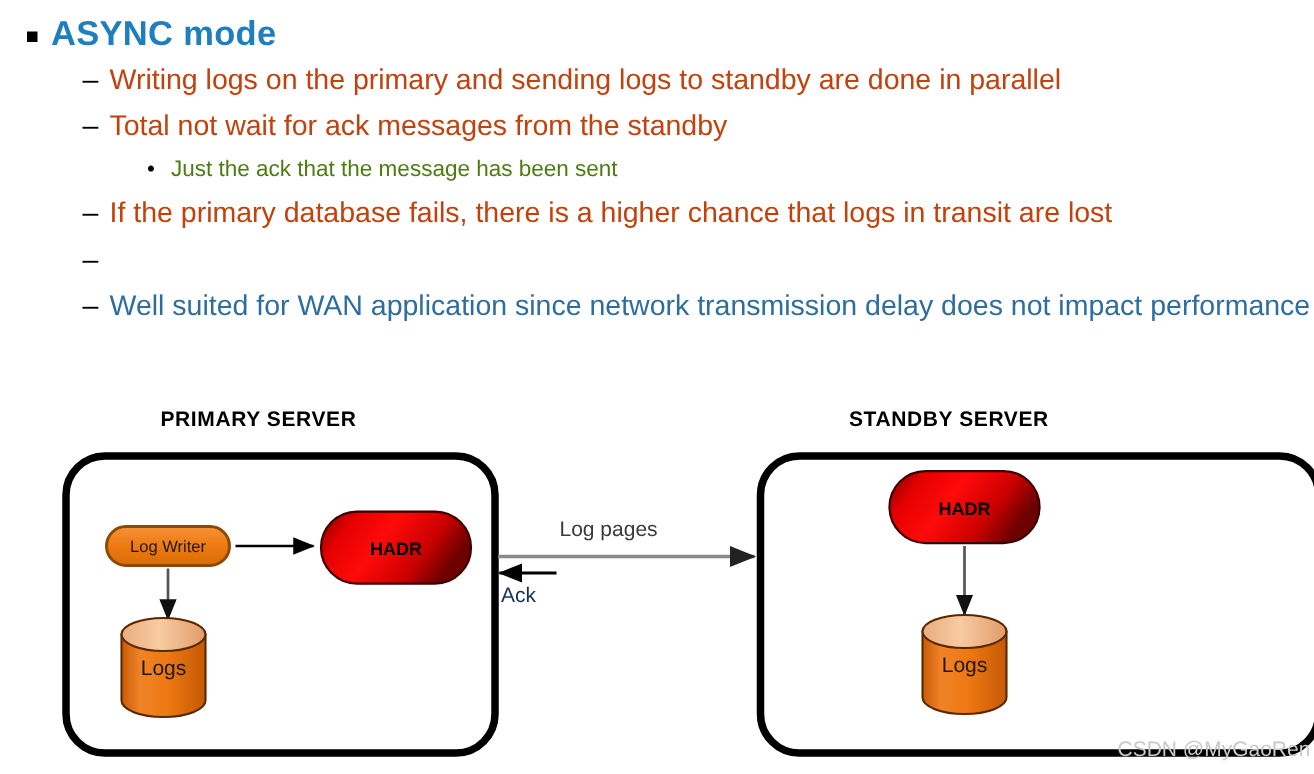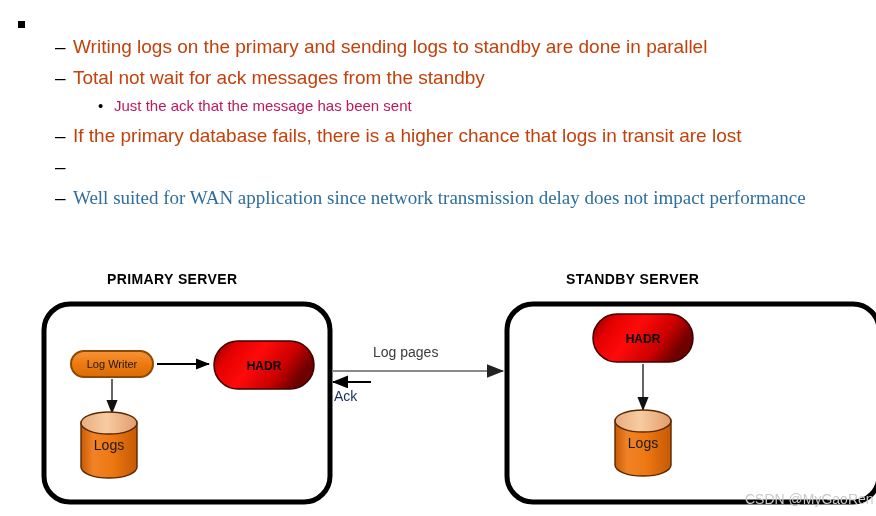--- a/index.html
+++ b/index.html
@@ -58,39 +58,39 @@
     font-size: 19px;
     line-height: 25px;
     color: #000000;
   }
   .lvl2-text {
     font-size: 19px;
     line-height: 25px;
     color: #c2410c;
   }
   .lvl2-text.red { color: #FF0000; }
-  .lvl2-text.teal { color: #2E6E9E; font-family: Liberation Serif, serif; }
+  .lvl2-text.teal { color: #2E6E9E; }
 
   .lvl3 {
     display: flex;
     align-items: flex-start;
     margin-left: 98px;
     margin-top: 5px;
   }
   .dot {
     flex: none;
     width: 16px;
     font-size: 15px;
     line-height: 22px;
     color: #000000;
   }
   .lvl3-text {
     font-size: 15px;
     line-height: 22px;
-    color: #be185d;
+    color: #4d7c0f;
   }
 
   
   .diagram {
     position: absolute;
     left: 0;
     top: 258px;
     width: 693px;
     height: 258px;
   }
@@ -135,20 +135,21 @@
     fill: #c9c9c9;
   }
 </style>
 </head>
 <body>
 
 <div class="slide-text">
 
   <div class="heading-row">
     <span class="sq-bullet"></span>
+    <span class="heading-text">ASYNC mode</span>
   </div>
 
   <div class="lvl2">
     <span class="dash">–</span>
     <span class="lvl2-text">Writing logs on the primary and sending logs to standby are done in parallel</span>
   </div>
 
   <div class="lvl2">
     <span class="dash">–</span>
     <span class="lvl2-text">Total not wait for ack messages from the standby</span>

